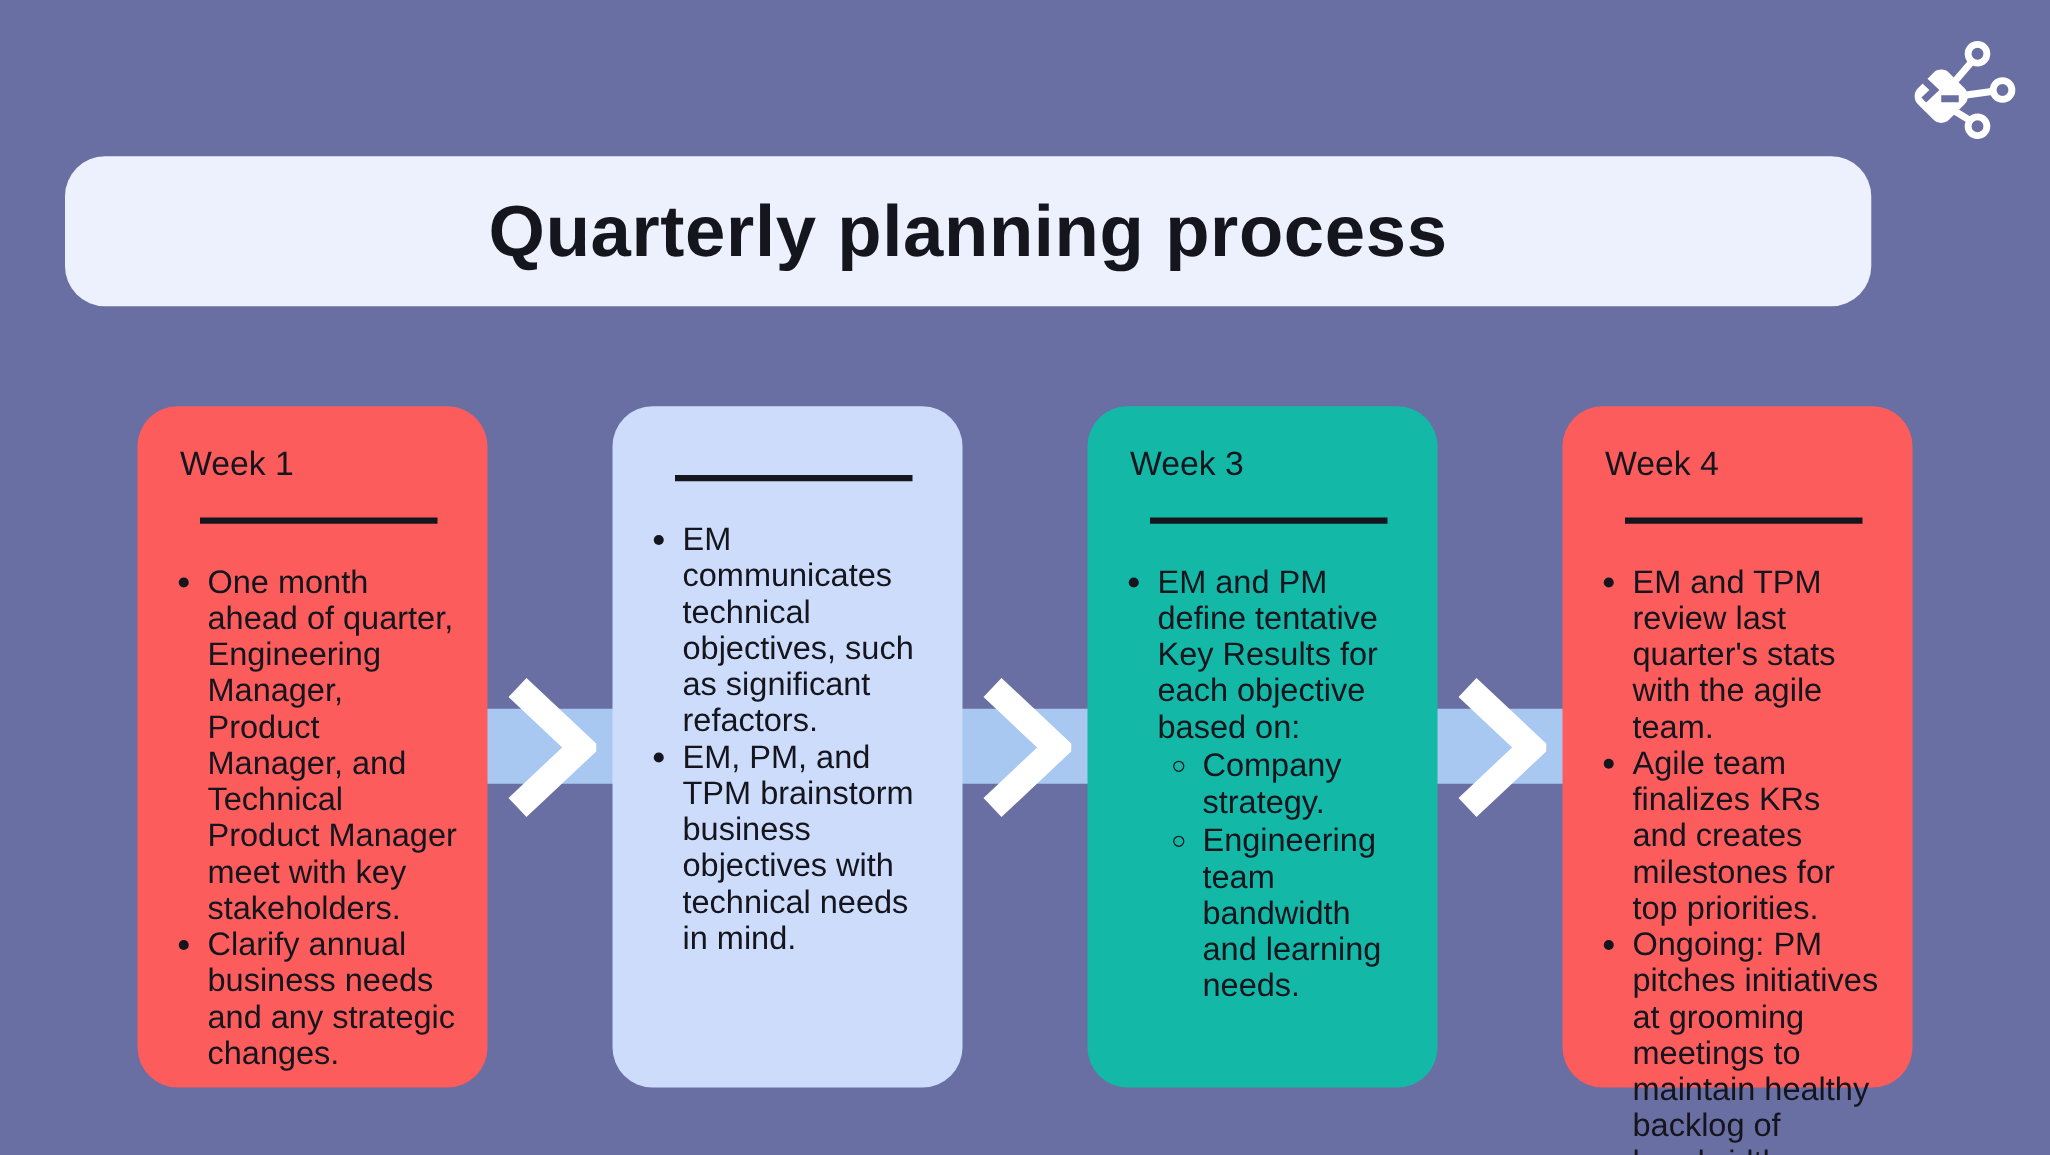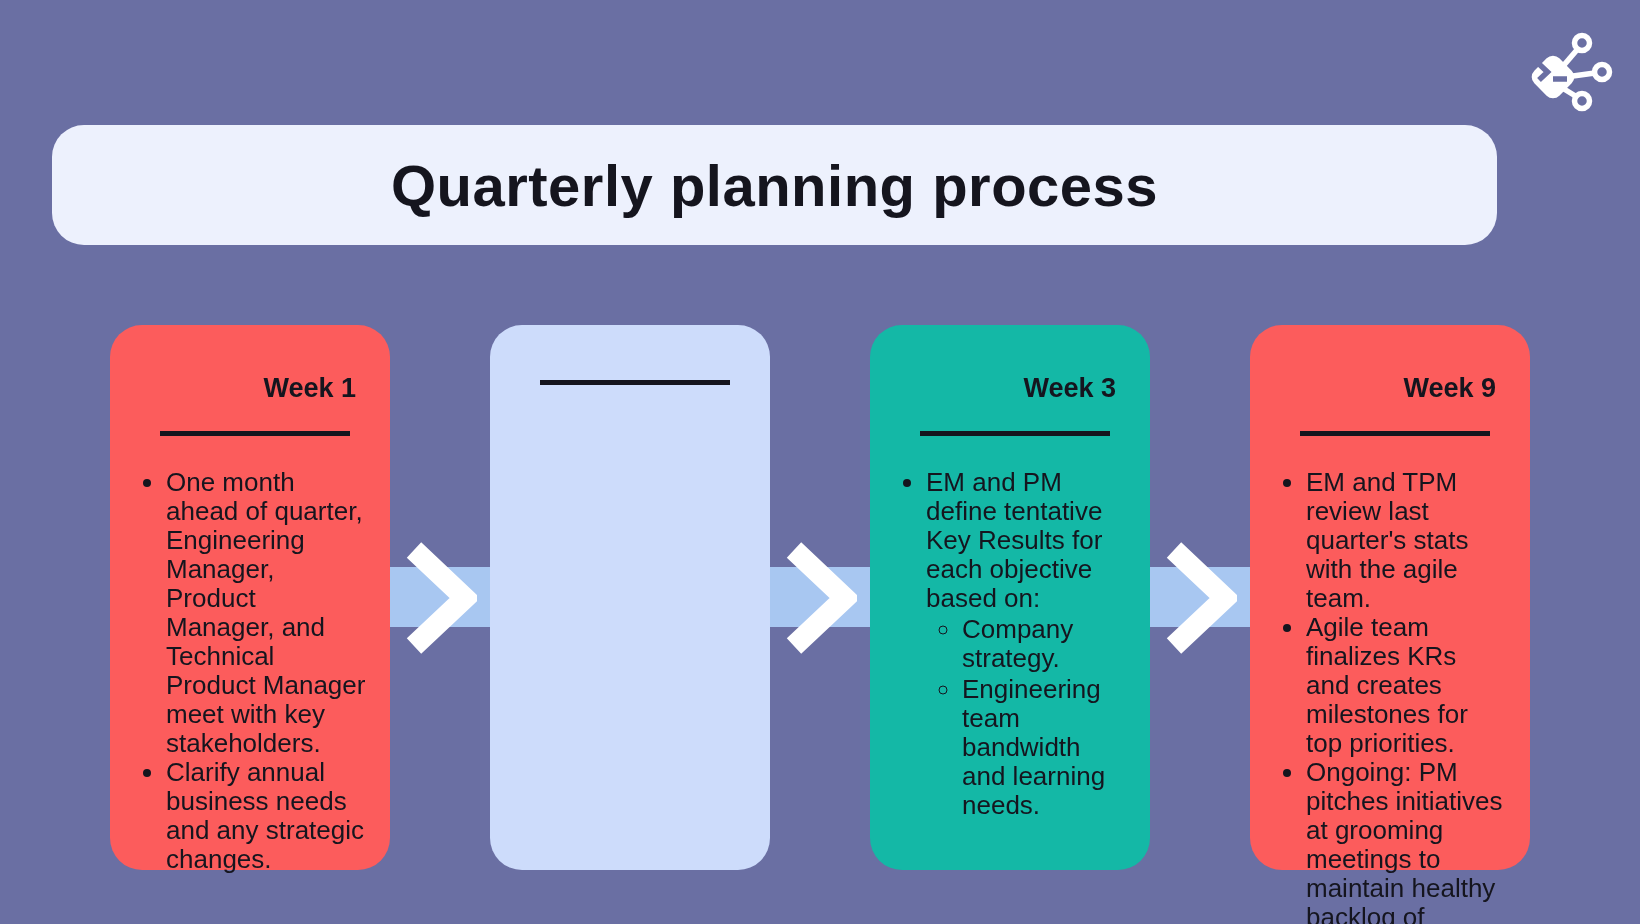--- a/index.html
+++ b/index.html
@@ -74,25 +74,25 @@
     z-index: 2;
     box-sizing: border-box;
     padding: 28px 24px 0 34px;
     color: #15151E;
   }
   .card.p1 { left: 110px; }
   .card.p2 { left: 490px; }
   .card.p3 { left: 870px; }
   .card.p4 { left: 1250px; }
   .card h2 {
-    margin: 20px 0 0 0;
+    margin: 3px 0 0 0;
     padding-right: 10px; 
-    text-align: right;
+    text-align: left;
     font-size: 27px;
-    font-weight: bold;
+    font-weight: normal;
     color: #15151E;
   }
   .card .divider {
     width: 190px;
     height: 5px;
     background: #15151E;
     margin: 27px auto 0 auto;
     margin-right: 26px;
     margin-left: 16px;
   }
@@ -152,20 +152,28 @@
         <span>One month ahead of quarter, Engineering Manager, Product Manager, and Technical Product Manager meet with key stakeholders.</span>
       </li>
       <li>
         <span>Clarify annual business needs and any strategic changes.</span>
       </li>
     </ul>
   </div>
 
   <div class="card p2" style="background-color: rgb(205, 220, 251);">
     <div class="divider"></div>
+    <ul class="bullets">
+      <li>
+        <span>EM communicates technical objectives, such as significant refactors.</span>
+      </li>
+      <li>
+        <span>EM, PM, and TPM brainstorm business objectives with technical needs in mind.</span>
+      </li>
+    </ul>
   </div>
 
   <div class="card p3" style="background-color: #14b8a6;">
     <h2>Week 3</h2>
     <div class="divider"></div>
     <ul class="bullets">
       <li>
         <span>EM and PM define tentative Key Results for each objective based on:</span>
         <ul class="sub">
           <li>
@@ -173,21 +181,21 @@
           </li>
           <li>
             <span>Engineering team bandwidth and learning needs.</span>
           </li>
         </ul>
       </li>
     </ul>
   </div>
 
   <div class="card p4" style="background-color: rgb(252, 92, 92);">
-    <h2>Week 9</h2>
+    <h2>Week 4</h2>
     <div class="divider"></div>
     <ul class="bullets">
       <li>
         <span>EM and TPM review last quarter's stats with the agile team.</span>
       </li>
       <li>
         <span>Agile team finalizes KRs and creates milestones for top priorities.</span>
       </li>
       <li>
         <span>Ongoing: PM pitches initiatives at grooming meetings to maintain healthy backlog of bandwidth.</span>

